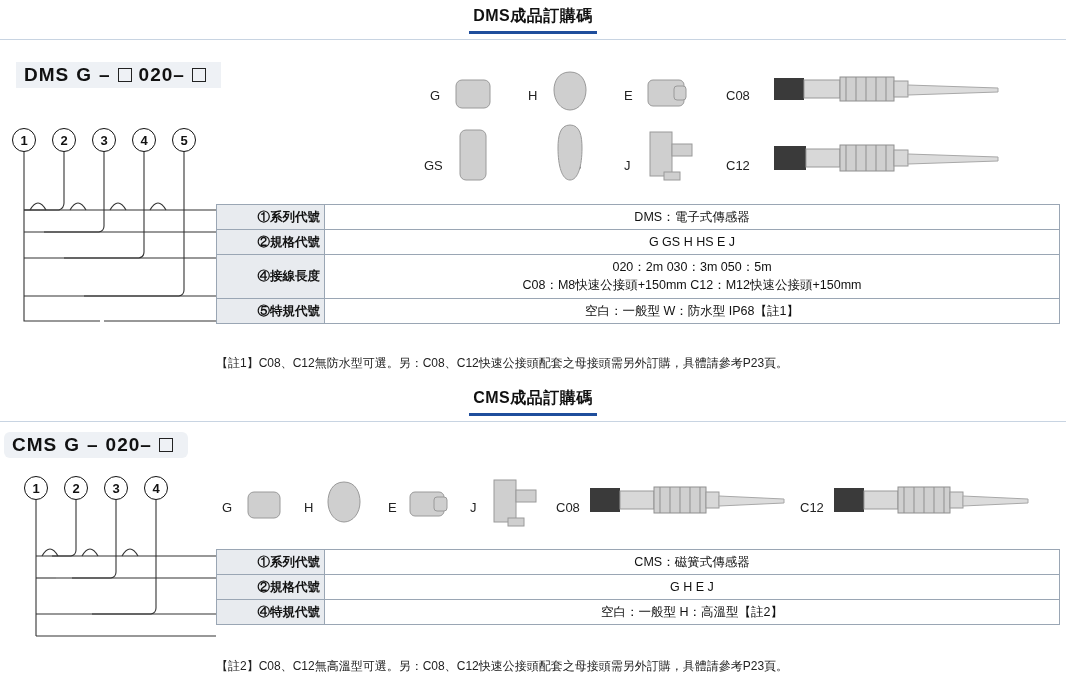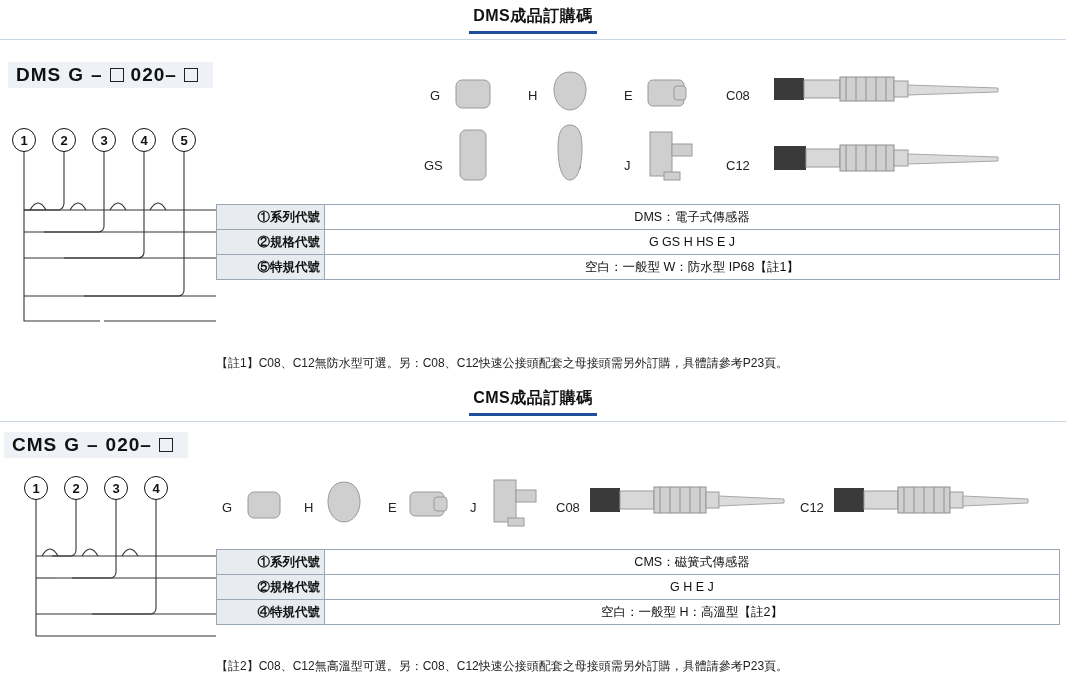--- a/index.html
+++ b/index.html
@@ -117,21 +117,21 @@
 <body>
 
 <div class="page">
 
   <div class="section-head" style="top:6px;">
     <div class="title">DMS成品訂購碼</div>
     <div class="underline"></div>
     <div class="rule"></div>
   </div>
 
-  <div class="code-bar" style="left:8px; top:62px;justify-content:space-between;">
+  <div class="code-bar" style="left:16px; top:62px;justify-content:space-between;">
     <span class="tok">DMS</span>
     <span class="tok">G</span>
     <span class="tok">–</span>
     <span class="box"></span>
     <span class="tok">020–</span>
     <span class="box"></span>
   </div>
 
   <div class="circle" style="left:12px;  top:128px;">1</div>
   <div class="circle" style="left:52px;  top:128px;">2</div>
@@ -226,35 +226,40 @@
     <tbody>
         <tr>
       <td class="rowhead">①系列代號</td>
       <td colspan="3">DMS：電子式傳感器</td>
     </tr>
     <tr>
       <td class="rowhead">②規格代號</td>
       <td colspan="3">G        GS        H        HS        E        J</td>
     </tr>
     <tr>
+      <td class="rowhead">④接線長度</td>
+      <td colspan="3" style="white-space:pre-line">020：2m        030：3m        050：5m
+C08：M8快速公接頭+150mm   C12：M12快速公接頭+150mm</td>
+    </tr>
+    <tr>
       <td class="rowhead">⑤特規代號</td>
       <td colspan="3">空白：一般型        W：防水型 IP68【註1】</td>
     </tr>
   </tbody>
     </table>
 
   <div class="note" style="left:216px; top:355px;">【註1】C08、C12無防水型可選。另：C08、C12快速公接頭配套之母接頭需另外訂購，具體請參考P23頁。</div>
 
   <div class="section-head" style="top:388px;">
     <div class="title">CMS成品訂購碼</div>
     <div class="underline"></div>
     <div class="rule"></div>
   </div>
 
-  <div class="code-bar" style="left:4px; top:432px;">
+  <div class="code-bar" style="left:4px; top:432px;border-radius:6px;">
     <span class="tok">CMS</span>
     <span class="tok">G</span>
     <span class="tok">–</span>
     <span class="tok">020–</span>
     <span class="box"></span>
   </div>
 
   <div class="circle" style="left:24px;  top:476px;">1</div>
   <div class="circle" style="left:64px;  top:476px;">2</div>
   <div class="circle" style="left:104px; top:476px;">3</div>

